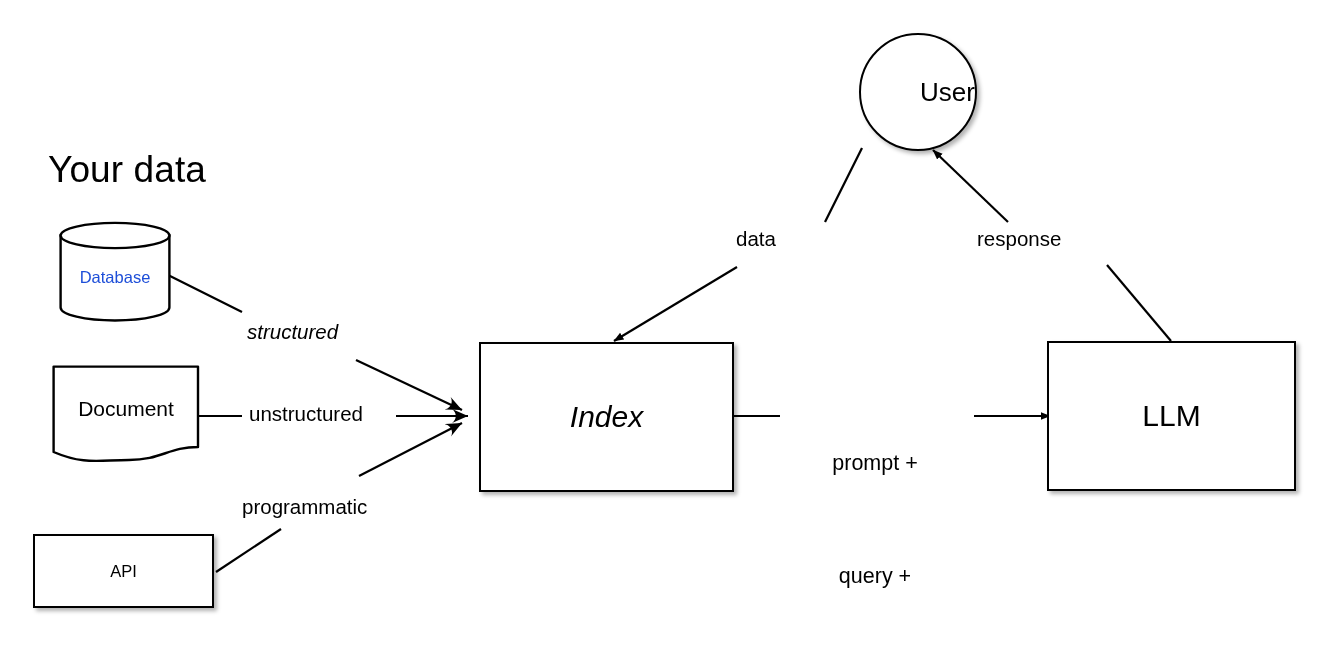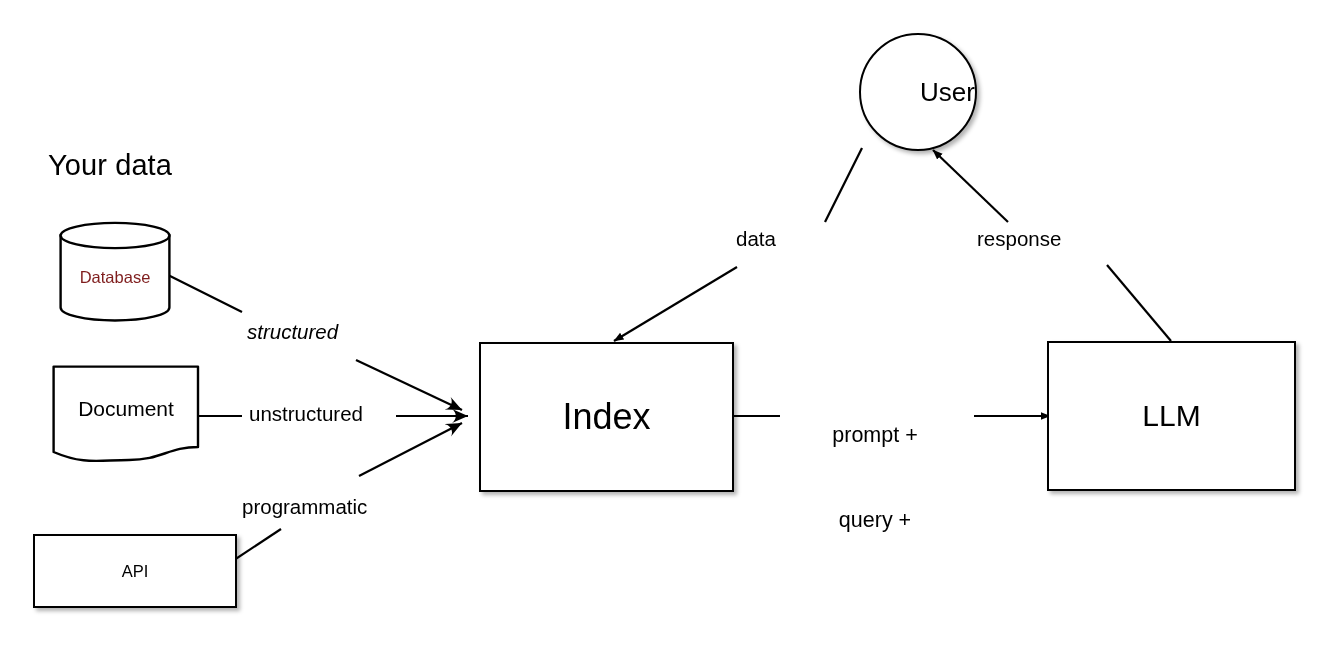--- a/index.html
+++ b/index.html
@@ -34,21 +34,21 @@
     position: absolute;
     white-space: pre;
     color: #000000;
     line-height: 1.15;
   }
 
   
   #title-your-data {
     left: 48px;
     top: 149px;
-    font-size: 29px;
+    font-size: 37px;
     letter-spacing: 0.1px;
     text-align: right;
   }
 
   
   #node-database {
     left: 58px;
     top: 221px;
     width: 114px;
     height: 101px;
@@ -63,21 +63,21 @@
   #node-database .node-label {
     position: absolute;
     left: 0;
     top: 0;
     width: 114px;
     height: 101px;
     display: flex;
     align-items: center;
     justify-content: center;
     font-size: 16.5px;
-    color: #7f1d1d;
+    color: #1d4ed8;
     padding-top: 12px;
     box-sizing: border-box;
   }
 
   
   #node-document {
     left: 51px;
     top: 364px;
     width: 150px;
     height: 104px;
@@ -110,30 +110,31 @@
     border: 2.2px solid #000000;
     box-shadow: 3px 3px 4px rgba(0,0,0,0.30);
     display: flex;
     align-items: center;
     justify-content: center;
     color: #000;
   }
   #node-api {
     left: 33px;
     top: 534px;
-    width: 204px;
+    width: 181px;
     height: 74px;
     font-size: 16.5px;
   }
   #node-index {
     left: 479px;
     top: 342px;
     width: 255px;
     height: 150px;
-    font-size: 36px;
+    font-size: 30px;
+    font-style: italic;
   }
   #node-llm {
     left: 1047px;
     top: 341px;
     width: 249px;
     height: 150px;
     font-size: 30px;
   }
 
   
@@ -167,21 +168,21 @@
   #edge-label-query        { left: 736px; top: 227px; }
   #edge-label-response     { left: 977px; top: 227px; }
   #edge-label-prompt {
     left: 779px;
     top: 364px;
     width: 192px;
     text-align: center;
     font-size: 21.5px;
     line-height: 1.32;
   }
-  #edge-label-prompt span { display: block; }
+  #edge-label-prompt span { display: block; margin-top: 28px; }
 </style>
 </head>
 <body>
 
 <div id="canvas">
 
   <svg id="wires" viewBox="0 0 1342 650" xmlns="http://www.w3.org/2000/svg">
     <defs>
       <marker id="arrow-filled" markerWidth="11" markerHeight="11" refX="9.5" refY="4" orient="auto" markerUnits="userSpaceOnUse">
         <path d="M0,0 L10,4 L0,8 z" fill="#000000"></path>

